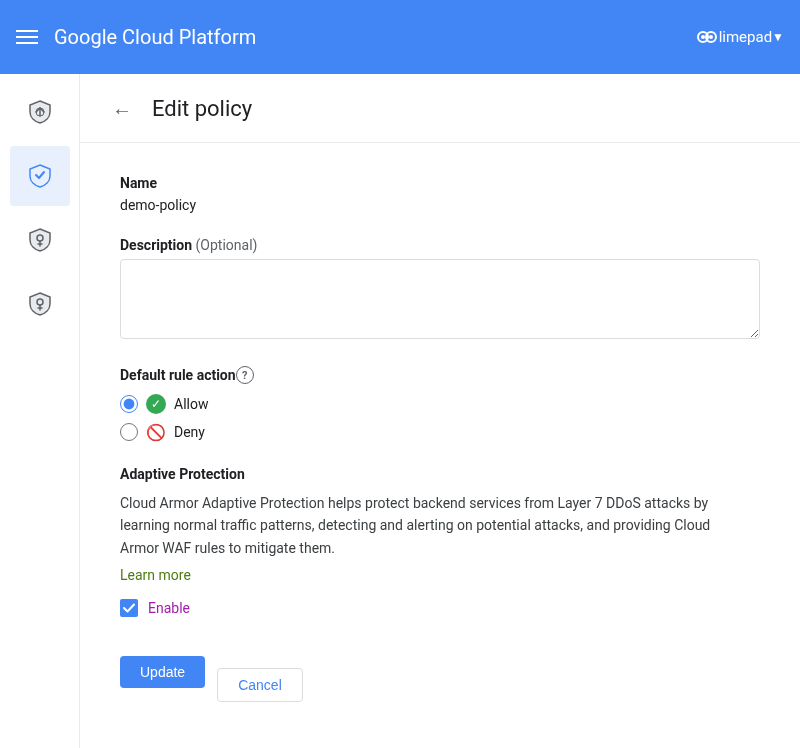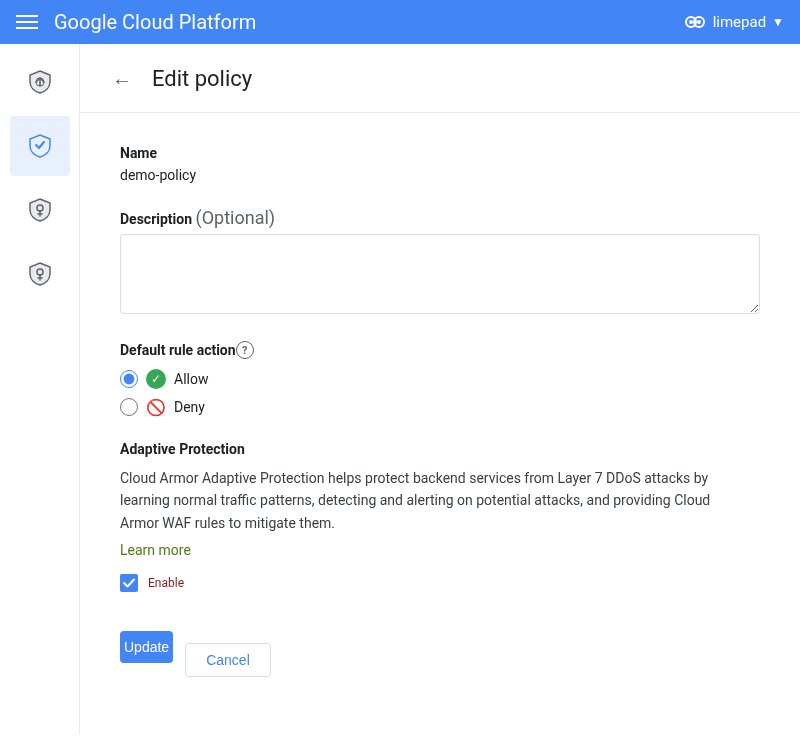--- a/index.html
+++ b/index.html
@@ -1,21 +1,21 @@
 <!DOCTYPE html>
 <html><head>
   <meta charset="utf-8">
   <style>
     * { box-sizing: border-box; margin: 0; padding: 0; }
     body { font-family: 'Roboto', Arial, sans-serif; font-size: 14px; color: #202124; background: #fff; width: 800px; height: 748px; overflow: hidden; }
 
     
     .header {
       background: #4285f4;
-      height: 44px;
+      height: 74px;
       display: flex;
       align-items: center;
       padding: 0 16px;
       gap: 16px;
     }
     .header-menu-icon {
       color: #fff;
       font-size: 20px;
       cursor: pointer;
       display: flex;
@@ -30,21 +30,20 @@
     }
     .header-title {
       color: #fff;
       font-size: 20px;
       font-weight: 400;
       flex: 1;
     }
     .header-project {
       display: flex;
       align-items: center;
-      gap: 6px;
       color: #fff;
       cursor: pointer;
     }
     .header-project-icon {
       width: 24px;
       height: 24px;
     }
     .header-project-name {
       color: #fff;
       font-size: 15px;
@@ -135,21 +134,21 @@
     .form-label {
       font-size: 14px;
       font-weight: 700;
       color: #202124;
       margin-bottom: 6px;
       display: block;
     }
     .form-label-optional {
       font-weight: 400;
       color: #5f6368;
-      font-size: 18px;
+      font-size: 14px;
     }
 
     .form-value {
       font-size: 14px;
       color: #202124;
     }
 
     .form-textarea {
       width: 100%;
       height: 80px;
@@ -246,35 +245,35 @@
     }
 
     .enable-checkbox-row {
       display: flex;
       align-items: center;
       gap: 10px;
       margin-top: 16px;
       margin-bottom: 24px;
     }
     .enable-label {
-      font-size: 12px;
-      color: #7f1d1d;
+      font-size: 14px;
+      color: #a21caf;
     }
 
     .form-actions {
       display: flex;
       gap: 12px;
       align-items: center;
     }
     .btn-update {
       background: #4285f4;
       color: #fff;
       border: none;
       border-radius: 4px;
-      padding: 8px 4px;
+      padding: 8px 20px;
       font-size: 14px;
       font-weight: 500;
       cursor: pointer;
     }
     .btn-cancel {
       background: #fff;
       color: #4285f4;
       border: 1px solid #dadce0;
       border-radius: 4px;
       padding: 8px 20px;

